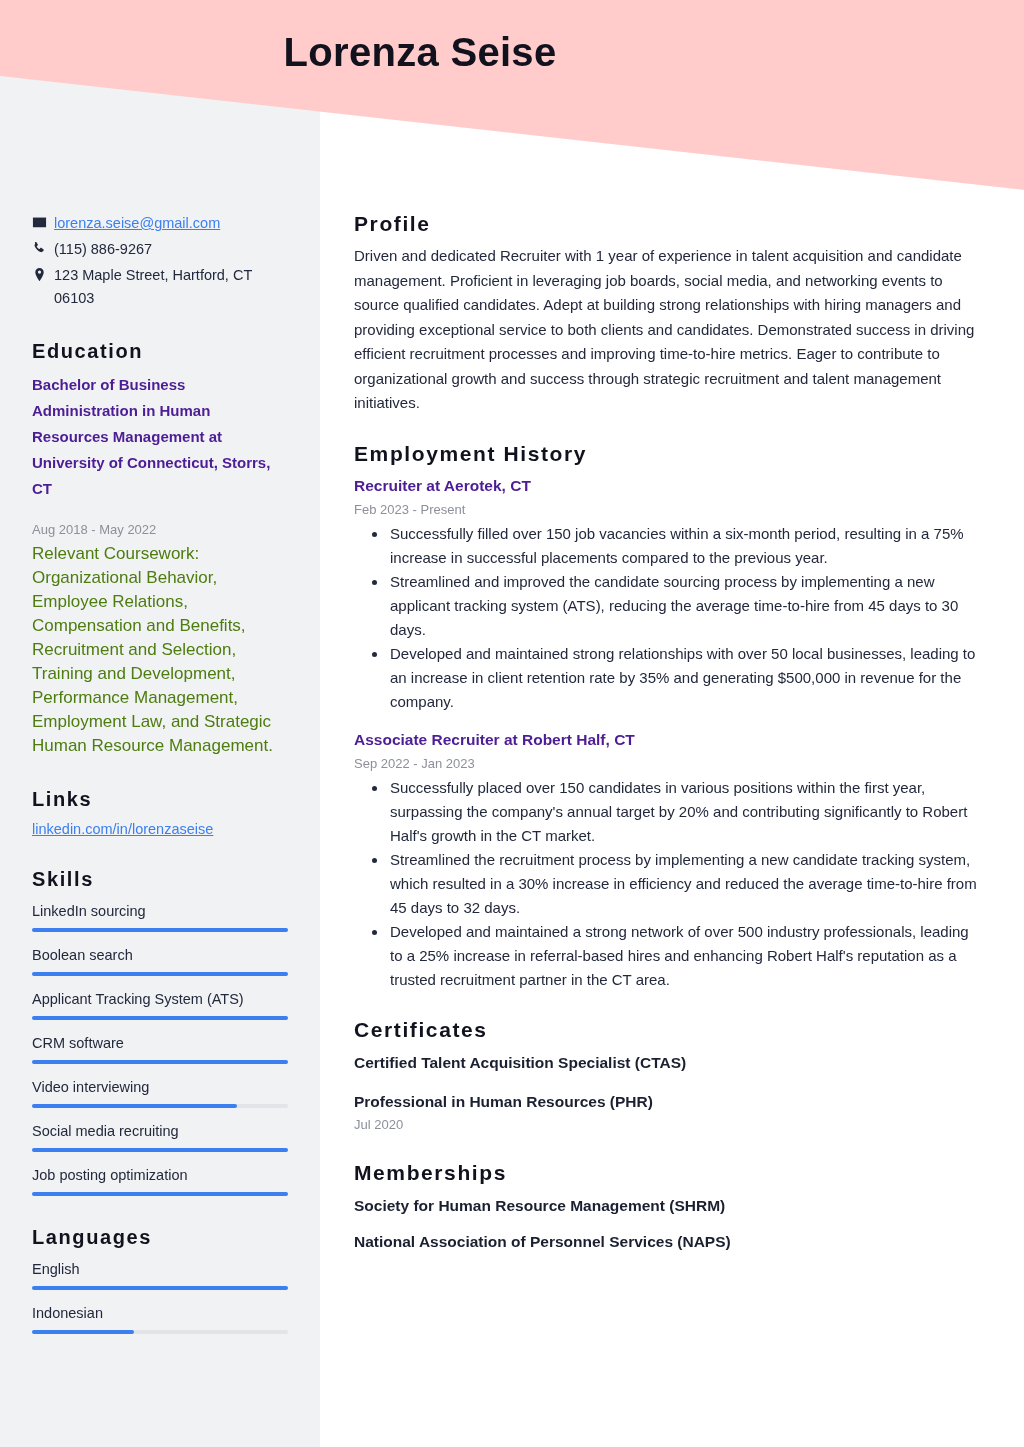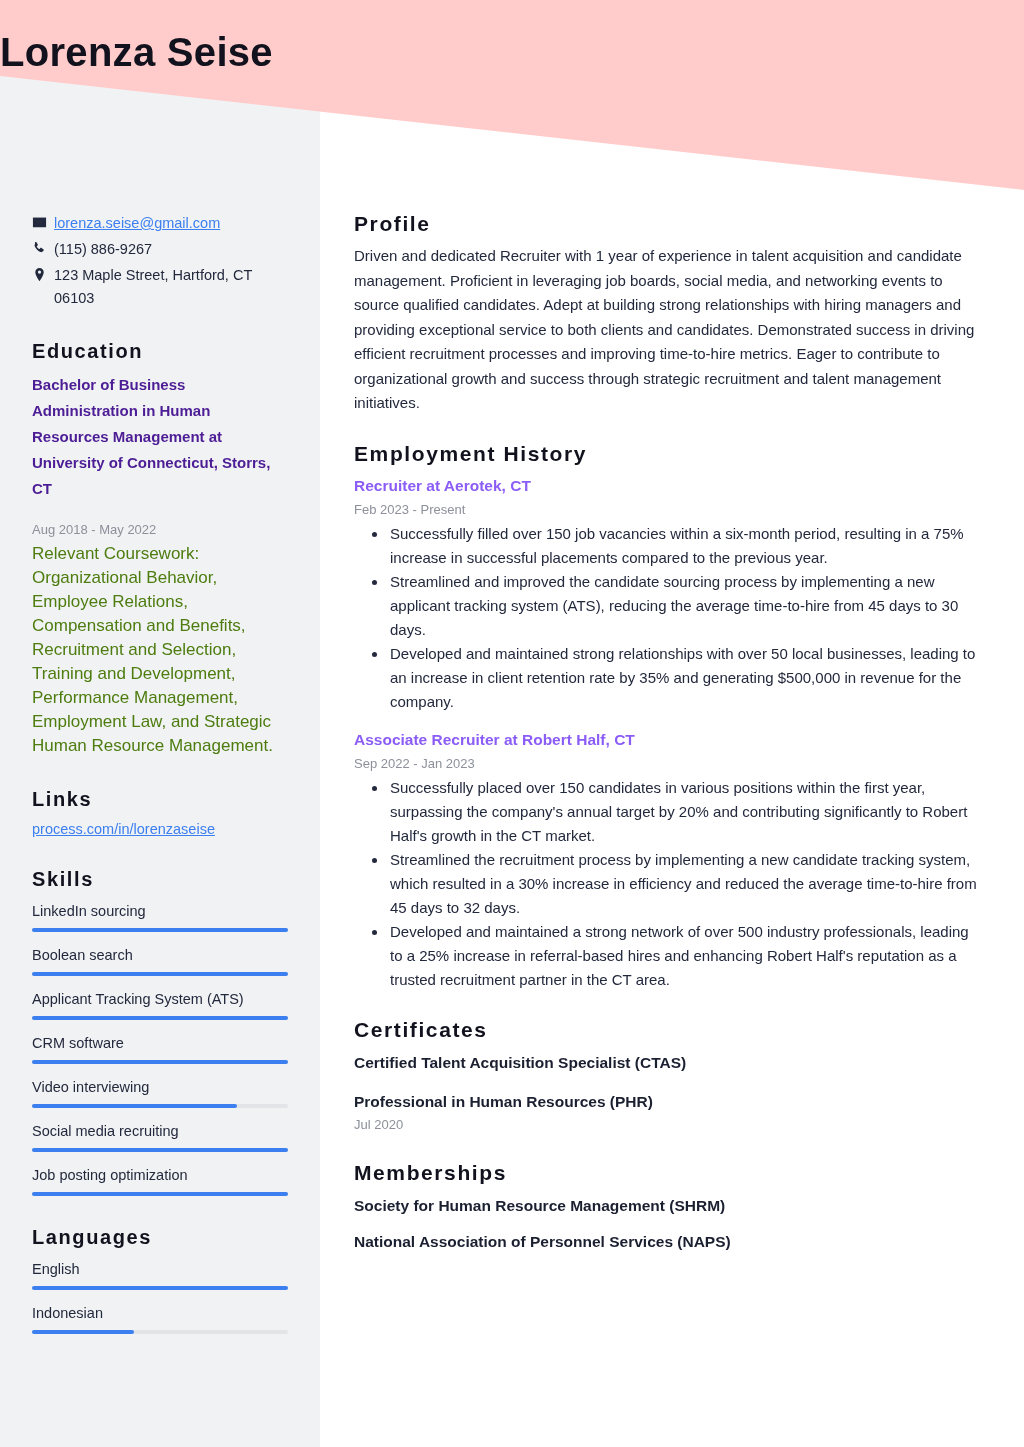--- a/index.html
+++ b/index.html
@@ -18,21 +18,21 @@
   }
   
   .header-band{
     position:absolute; left:0; top:0; width:1024px; height:200px;
     background:#ffcccb;
     clip-path:polygon(0 0, 1024px 0, 1024px 190px, 0 76px);
     z-index:3;
   }
   .header-text{
     position:absolute; left:0; top:0; width:840px; height:200px;
-    z-index:4; pointer-events:none;
+    z-index:4; text-align:center; pointer-events:none;
   }
   .name{
     margin-top:29px;
     font-size:40px; font-weight:bold; letter-spacing:.3px;
     color:#11121d; line-height:1.15;
   }
   .role{
     margin-top:4px; font-size:16px; color:#1b2031; font-weight:400;
   }
 
@@ -81,21 +81,21 @@
     background:#3b7ff0;
   }
 
   
   h2.main-h{
     font-size:21px; font-weight:bold; letter-spacing:1.6px;
     color:#11121d; margin:0 0 8px 0;
   }
   .sec{ margin-bottom:26px; }
   .profile-p{ font-size:15px; line-height:24.5px; color:#23293d; }
-  .job-title{ font-size:15.5px; font-weight:bold; color:#8b5cf6; line-height:24px; }
+  .job-title{ font-size:15.5px; font-weight:bold; color:#4c1d95; line-height:24px; }
   .job-date{ font-size:13px; color:#8d909a; line-height:21px; margin-top:1px; }
   ul.bullets{ margin:2px 0 0 0; padding-left:34px; }
   ul.bullets li{
     font-size:15px; line-height:24px; color:#23293d;
     margin-bottom:0px; padding-left:2px;
   }
   .job-block{ margin-bottom:14px; }
   .cert-block{ margin-bottom:14px; }
   .cert-title{ font-size:15.5px; font-weight:bold; color:#1b2031; line-height:25px; }
   .cert-date{ font-size:13px; color:#8d909a; line-height:21px; }
@@ -140,21 +140,21 @@
 
     <h2 class="side-h">Education</h2>
     <div>
       <div class="edu-title">Bachelor of Business Administration in Human Resources Management at University of Connecticut, Storrs, CT</div>
       <div class="edu-date">Aug 2018 - May 2022</div>
       <div class="edu-desc">Relevant Coursework: Organizational Behavior, Employee Relations, Compensation and Benefits, Recruitment and Selection, Training and Development, Performance Management, Employment Law, and Strategic Human Resource Management.</div>
     </div>
 
     <h2 class="side-h">Links</h2>
     <div>
-      <a class="link" href="#">process.com/in/lorenzaseise</a>
+      <a class="link" href="#">linkedin.com/in/lorenzaseise</a>
     </div>
 
     <h2 class="side-h">Skills</h2>
     <div>
       <div class="bar-item">
         <div class="bar-label">LinkedIn sourcing</div>
         <div class="bar-track">
             <div class="bar-fill" style="width: 100%;"></div>
           </div>
       </div>

